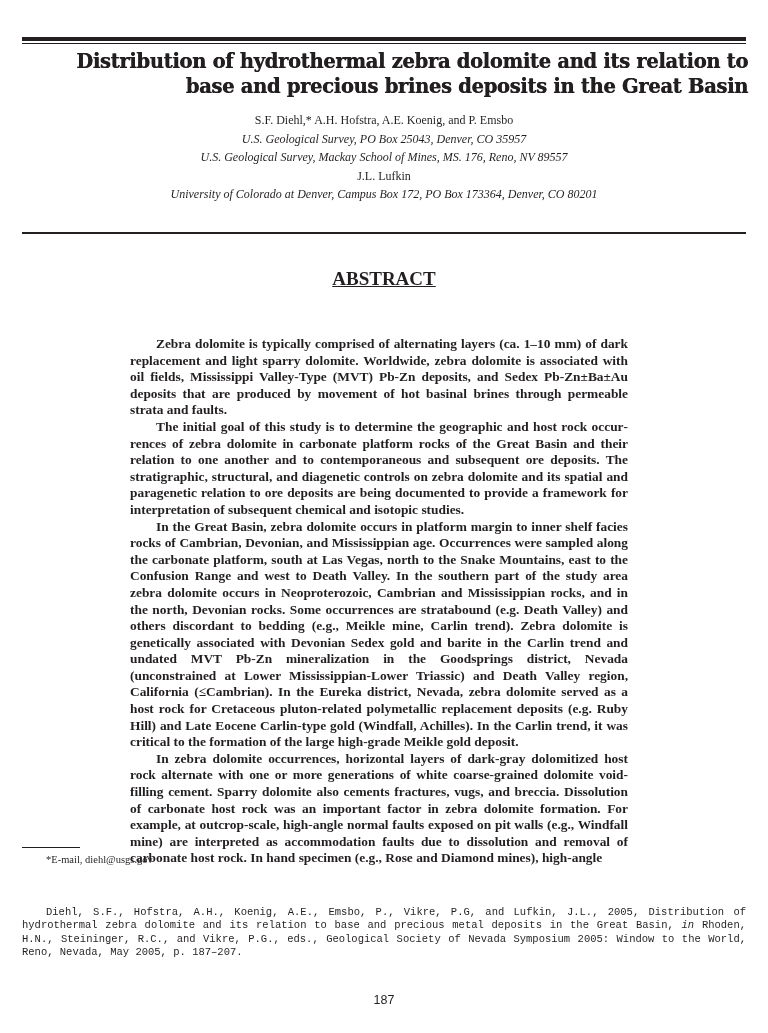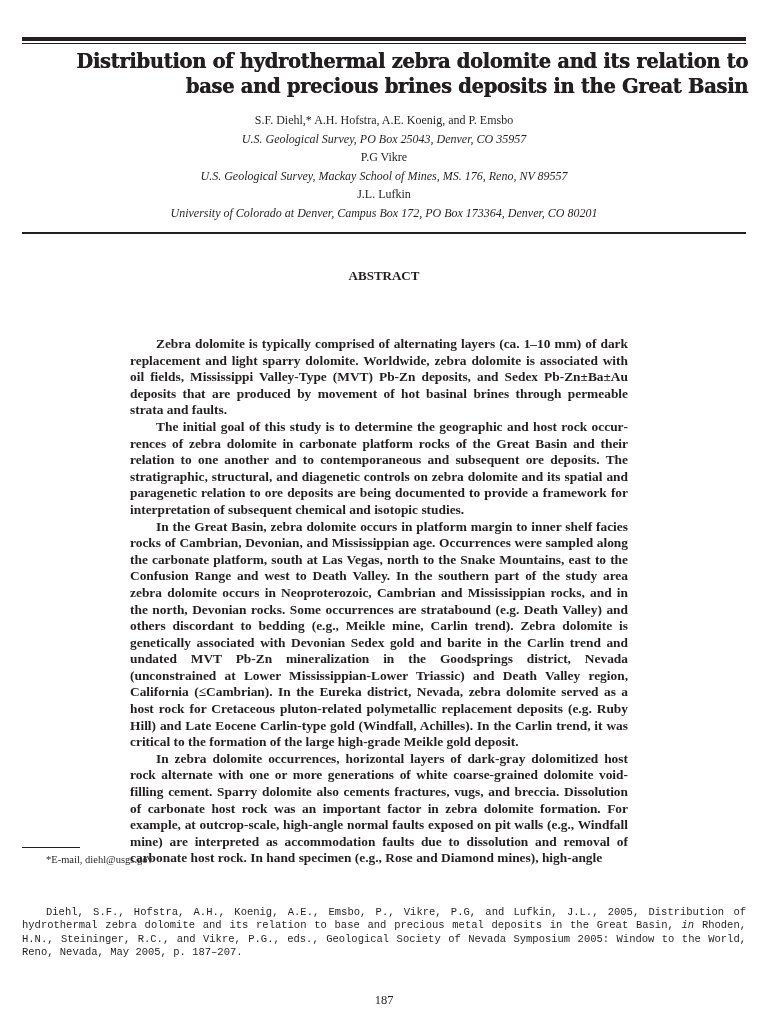--- a/index.html
+++ b/index.html
@@ -12,58 +12,57 @@
     font-family: "DejaVu Serif", serif; font-weight: bold; font-size: 19.5px; line-height: 25px;
     letter-spacing: -0.3px; text-shadow: 0.4px 0 0 #231f20;
   }
   .byline {
     position: absolute; left: 22px; width: 724px; top: 111px; text-align: center;
     font-family: "Liberation Serif", serif; font-size: 12px; line-height: 18.5px;
   }
   .byline .aff { font-style: italic; }
   .abstract-head {
     position: absolute; left: 0; width: 768px; top: 268px; text-align: center;
-    font-family: "Liberation Serif", serif; font-weight: bold; font-size: 13px;
+    font-family: "Liberation Serif", serif; font-weight: bold; font-size: 19px; text-decoration: underline;
   }
   .abstract {
     position: absolute; left: 130px; width: 498px; top: 300px;
     font-family: "Liberation Serif", serif; font-weight: bold; font-size: 13.4px; line-height: 16.6px;
     text-align: justify; hyphens: manual; margin-top: 36px;
   }
   .abstract p { margin: 0; text-indent: 26px; }
   .fn-rule { position: absolute; left: 22px; width: 58px; height: 1px; top: 847px; background: #231f20; }
   .footnote {
     position: absolute; left: 46px; top: 854px;
     font-family: "Liberation Serif", serif; font-size: 10.5px;
   }
   .citation {
     position: absolute; left: 22px; width: 724px; top: 906px;
     font-family: Liberation Mono, monospace; font-size: 10.5px; line-height: 13.3px; text-align: justify;
   }
   .citation span.indent { display: inline-block; width: 24px; }
   .page-num {
     position: absolute; left: 0; width: 768px; top: 993px; text-align: center;
-    font-family: Liberation Serif, serif; font-size: 12.5px;
+    font-family: Liberation Sans, sans-serif; font-size: 12.5px;
   }
 </style>
 </head>
 <body>
 
 <div class="rule-thick"></div>
 <div class="rule-thin"></div>
 
 <div class="title">
   <div>Distribution of hydrothermal zebra dolomite and its relation to</div>
   <div>base and precious brines deposits in the Great Basin</div>
 </div>
 
 <div class="byline">
   <div>S.F. Diehl,* A.H. Hofstra, A.E. Koenig, and P. Emsbo</div>
   <div class="aff">U.S. Geological Survey, PO Box 25043, Denver, CO 35957</div>
-  <div>P.G Vikre</div>
   <div class="aff">U.S. Geological Survey, Mackay School of Mines, MS. 176, Reno, NV 89557</div>
   <div>J.L. Lufkin</div>
   <div class="aff">University of Colorado at Denver, Campus Box 172, PO Box 173364, Denver, CO 80201</div>
 </div>
 
 <div class="rule-bottom"></div>
 
 <div class="abstract-head">ABSTRACT</div>
 
 <div class="abstract">

